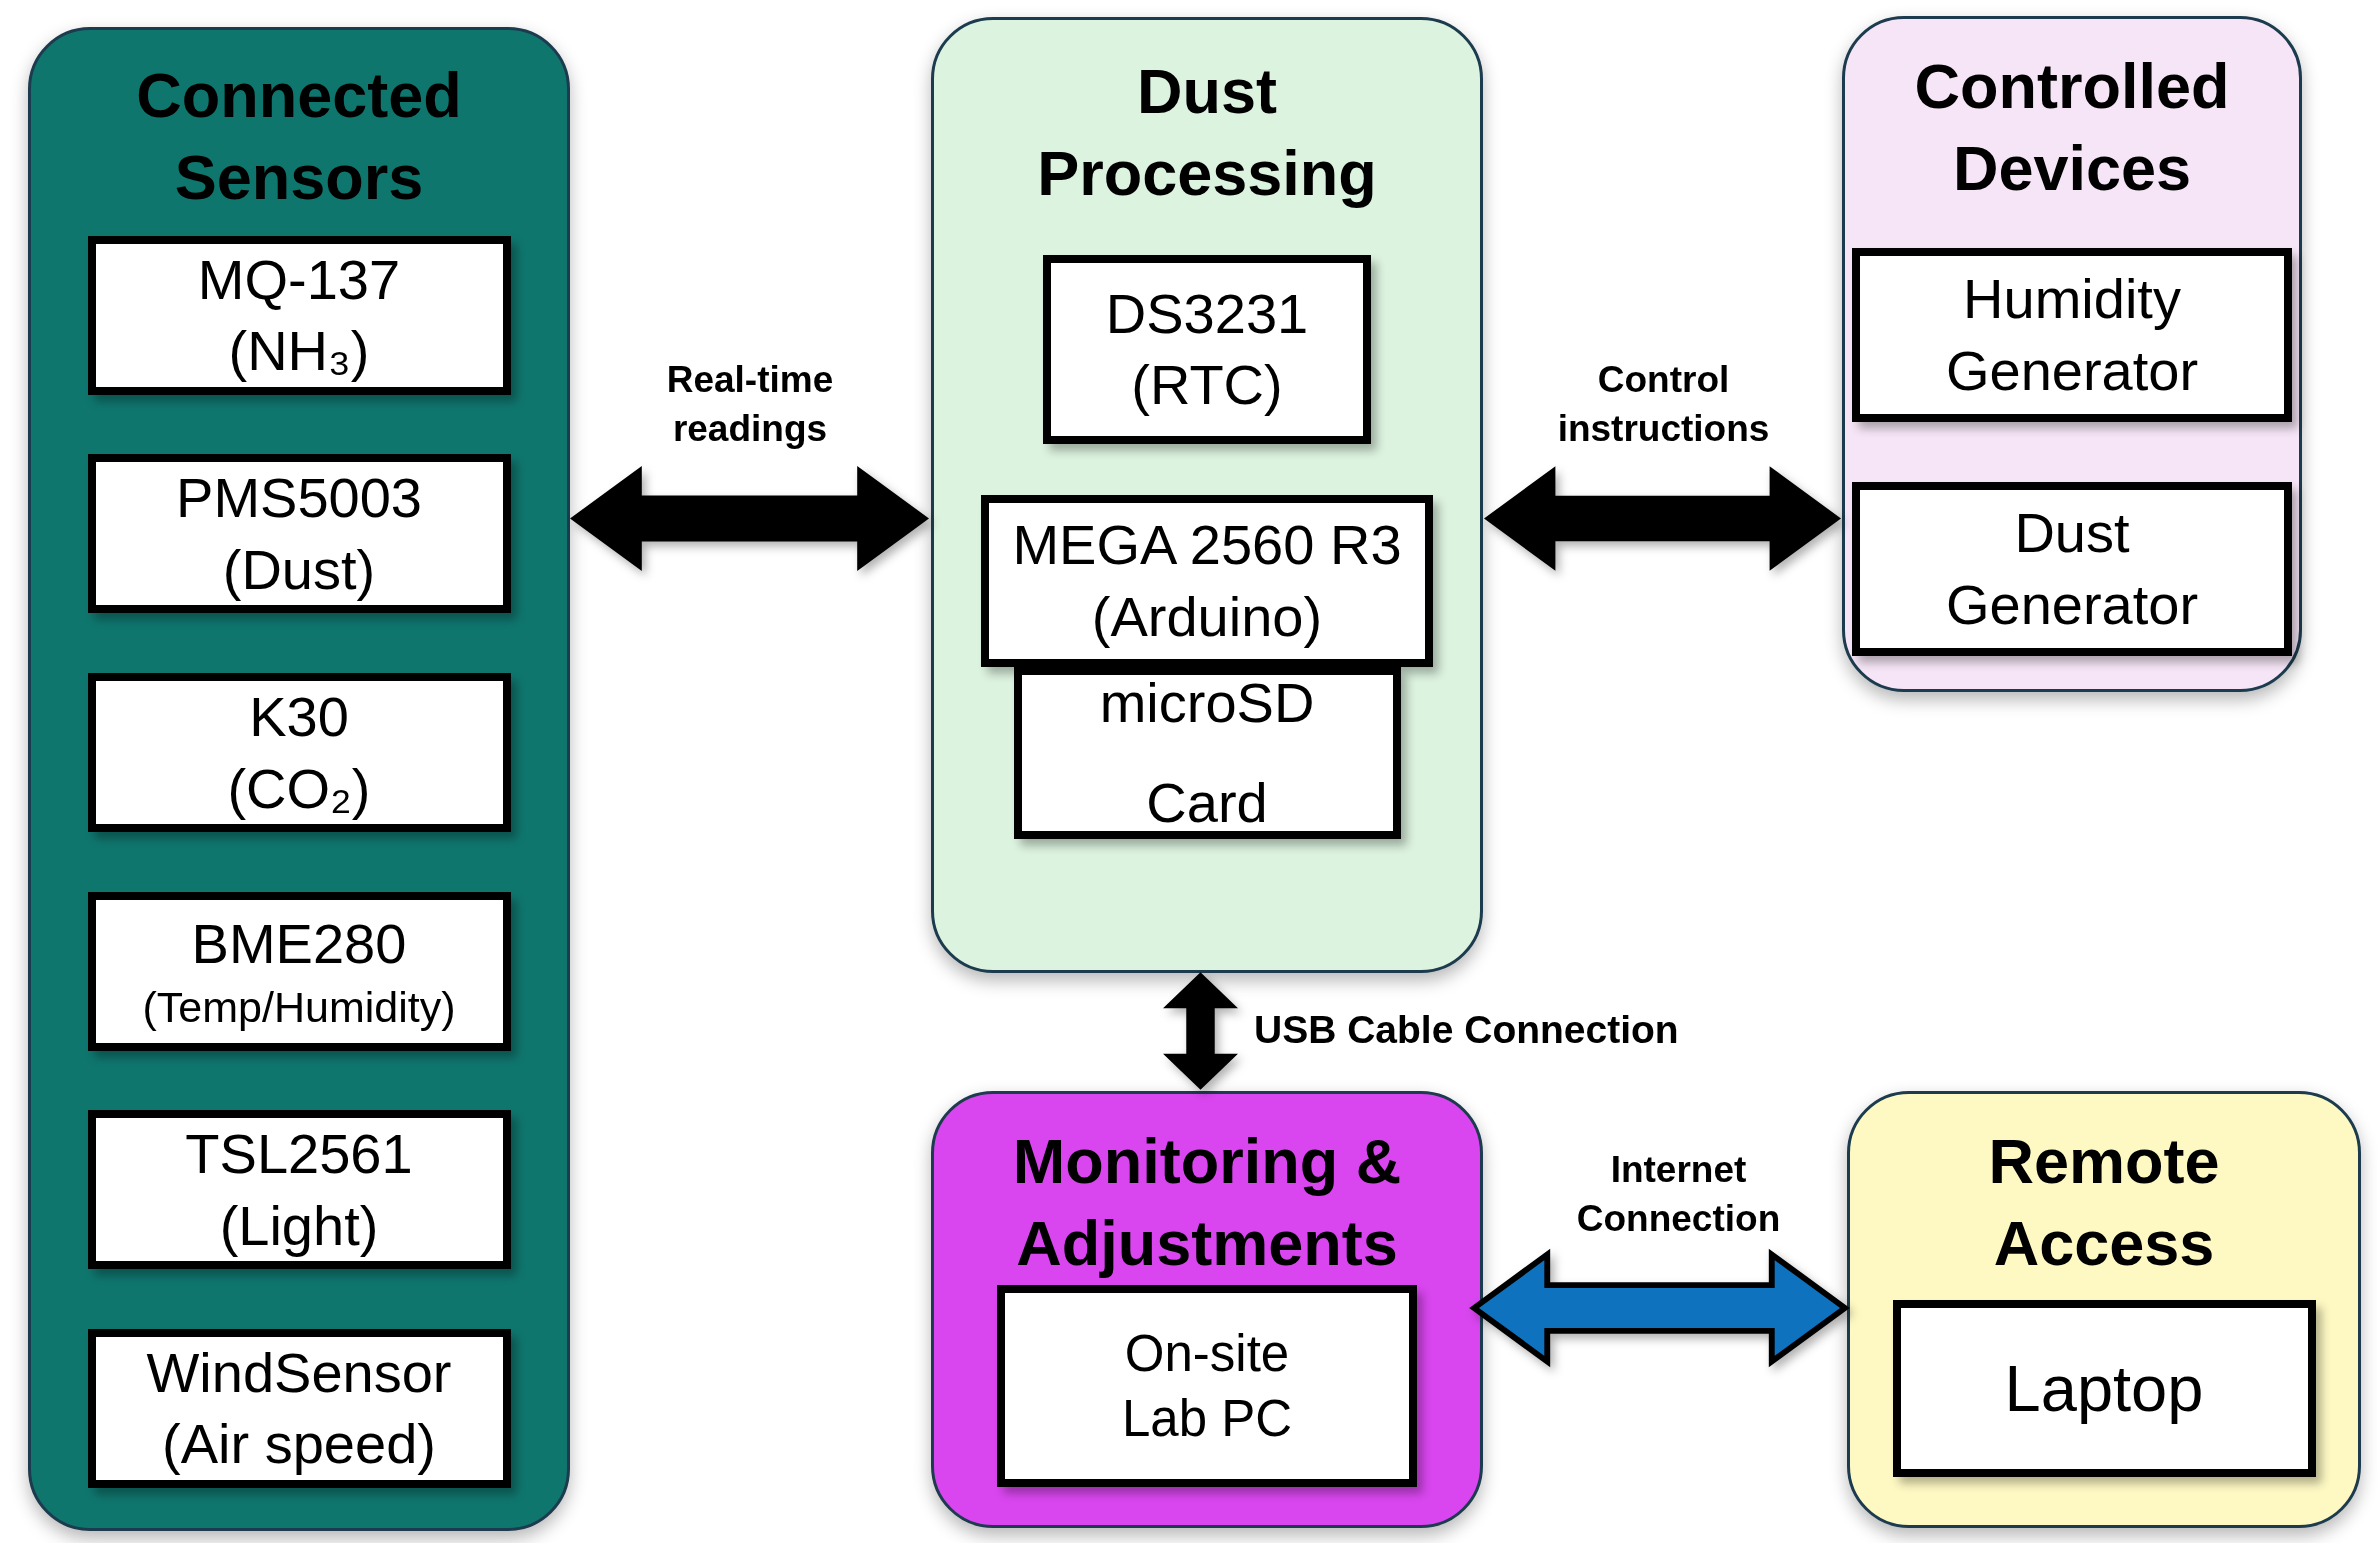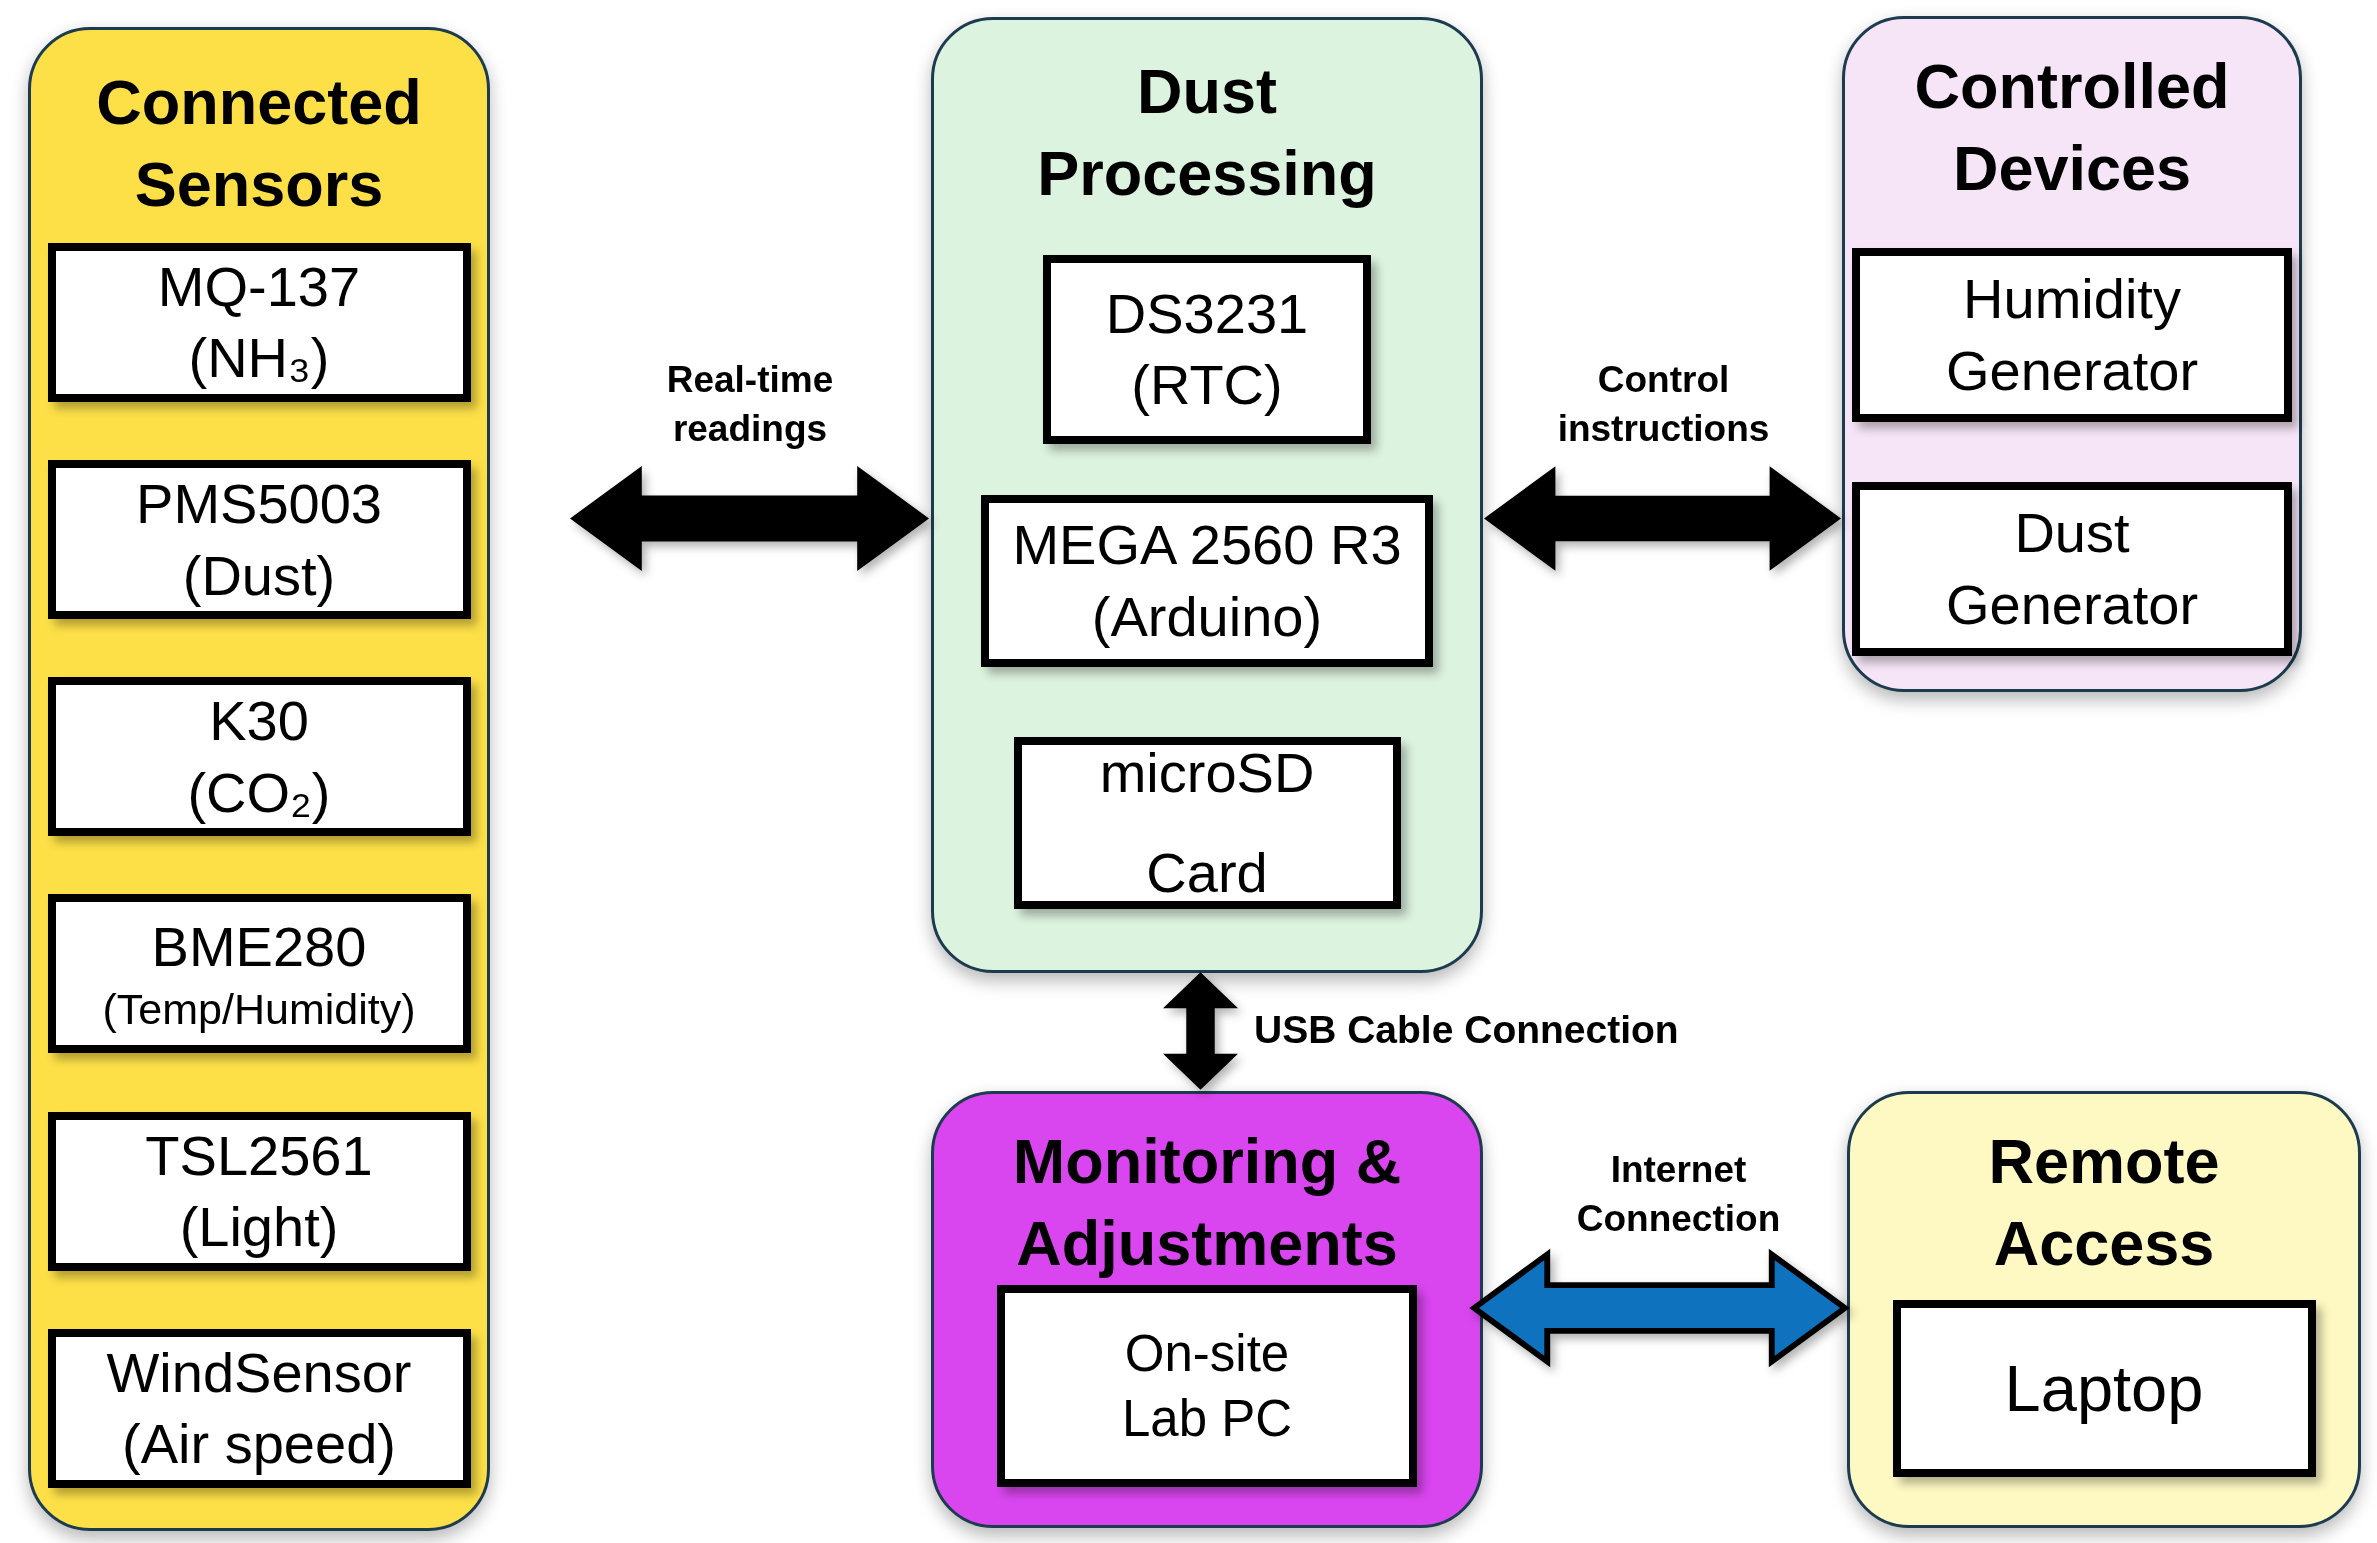--- a/index.html
+++ b/index.html
@@ -13,33 +13,33 @@
          display:flex;flex-direction:column;align-items:center;}
   .panel-title{font-weight:bold;font-size:63px;line-height:1.30;
                text-align:center;color:#000;}
 
   .box{background:#ffffff;border:8.5px solid #000;box-sizing:border-box;
        box-shadow:5.9px 7.2px 9px rgba(0,0,0,0.30);
        display:flex;flex-direction:column;align-items:center;justify-content:center;
        text-align:center;font-size:56px;line-height:1.28;color:#000;}
 
   
-  #sensors-panel{left:28px;top:27px;width:462px;height:1504px;
-                 background:#fde047;padding:32px 0 40px;}
+  #sensors-panel{left:28px;top:27px;width:542px;height:1504px;
+                 background:#0f766e;padding:25px 0 40px;}
   #sensors-panel .boxes{flex:1;display:flex;flex-direction:column;
                         justify-content:space-between;width:423px;margin-top:17px;}
   #sensors-panel .box{width:423px;height:159px;}
   .small-detail{font-size:43px;}
 
   
   #core-panel{left:931px;top:17px;width:552px;height:956px;
               background:#DCF3DF;padding:31px 0 0;}
   #core-box-0{width:328px;height:189px;margin-top:40px;}
   #core-box-1{width:452px;height:172px;margin-top:51px;}
-  #core-box-2{width:387px;height:172px;margin-top:70px;gap:28px;}
+  #core-box-2{width:387px;height:172px;gap:28px;}
 
   
   #devices-panel{left:1842px;top:16.3px;width:460px;height:676px;
                  background:#F6E5F6;padding:27px 0 0;}
   #devices-panel .box{width:440px;height:174px;}
   #devices-box-0{margin-top:38px;}
   #devices-box-1{margin-top:60px;}
 
   
   #monitoring-panel{left:931px;top:1091px;width:552px;height:437px;

